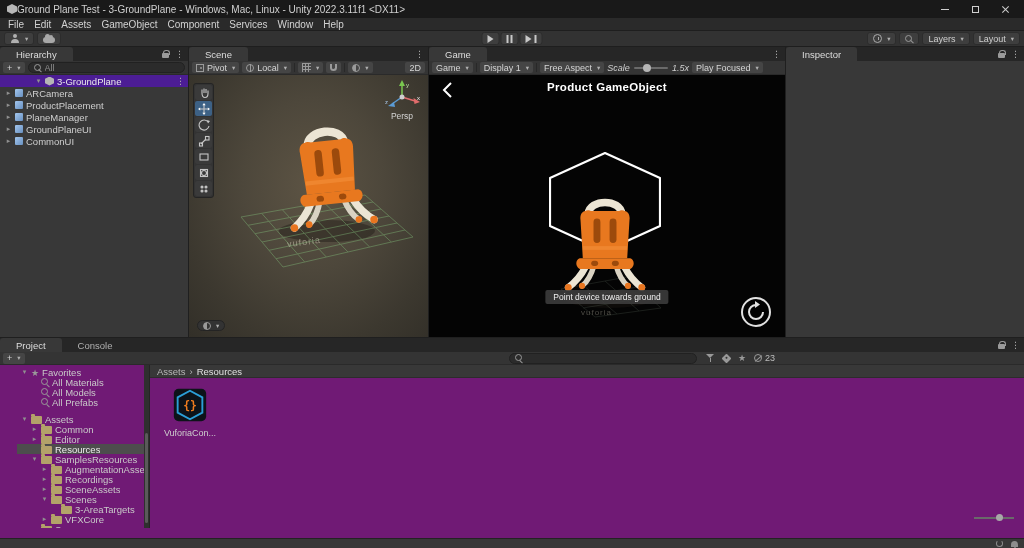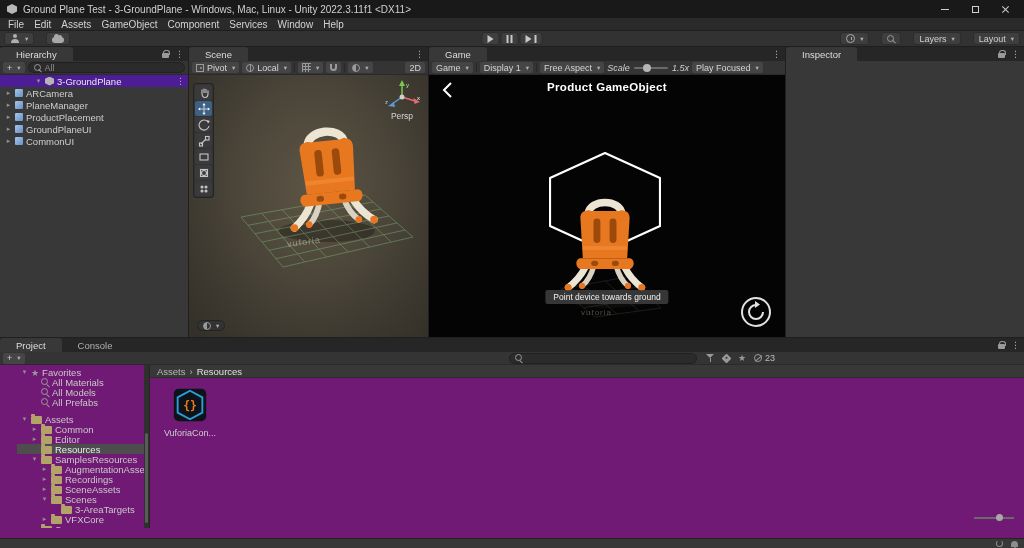--- a/index.html
+++ b/index.html
@@ -1,35 +1,35 @@
 <!DOCTYPE html>
 <html><head>
 <meta charset="utf-8">
 <style>
   *{margin:0;padding:0;box-sizing:border-box;}
   html,body{width:1024px;height:548px;overflow:hidden;background:#282828;
     font-family:"Liberation Sans","DejaVu Sans",sans-serif;font-size:10px;color:#c4c4c4;}
   .app{position:relative;width:1024px;height:548px;background:#282828;}
 
   
-  .titlebar{position:absolute;left:0;top:0;right:0;height:18px;background:#191919;display:flex;align-items:center;gap:6px;padding:0 7px;color:#d0d0d0;}
+  .titlebar{position:absolute;left:0;top:0;right:0;height:18px;background:#191919;display:flex;align-items:center;padding:0 7px;color:#d0d0d0;}
   .unity-logo{width:10px;height:10px;background:#b8b8b8;clip-path:polygon(50% 0,100% 25%,100% 75%,50% 100%,0 75%,0 25%);}
   .title-text{font-size:10px;white-space:nowrap;}
   .win-controls{margin-left:auto;display:flex;gap:18px;align-items:center;padding-right:6px;}
   .wc{display:inline-flex;align-items:center;justify-content:center;width:12px;height:12px;position:relative;}
   .wc .bar{width:8px;height:1px;background:#cfcfcf;}
   .wc .sq{width:7px;height:7px;border:1px solid #cfcfcf;}
   .wc .x1,.wc .x2{position:absolute;width:9px;height:1px;background:#cfcfcf;}
   .wc .x1{transform:rotate(45deg);} .wc .x2{transform:rotate(-45deg);}
 
   .menubar{position:absolute;top:18px;left:0;right:0;height:13px;background:#2a2a2a;border-bottom:1px solid #1e1e1e;display:flex;align-items:center;padding:0 3px;}
   .menubar span{padding:0 5px;color:#d2d2d2;}
 
   .toolbar{position:absolute;top:31px;left:0;right:0;height:16px;background:#323232;border-bottom:1px solid #1e1e1e;display:flex;align-items:center;padding:0 4px;}
-  .tb-left,.tb-right{display:flex;align-items:flex-end;gap:12px;}
+  .tb-left,.tb-right{display:flex;align-items:flex-end;gap:3px;}
   .tb-right{margin-left:auto;}
   .tb-center{position:absolute;left:50%;transform:translateX(-50%);display:flex;gap:1px;}
   .tbtn{display:inline-flex;align-items:center;gap:3px;height:13px;padding:0 5px;background:#3e3e3e;border:1px solid #2c2c2c;border-radius:3px;color:#d0d0d0;font-size:9px;font-family:inherit;}
   .dd::after{content:"▾";font-size:6.5px;color:#b0b0b0;margin-left:2px;}
   .kebab{width:8px;text-align:center;color:#aaa;font-size:9px;}
   .kebab::after{content:"⋮";}
 
   .ico-person{position:relative;width:10px;height:10px;}
   .ico-person::before{content:"";position:absolute;left:3px;top:0;width:4px;height:4px;border-radius:50%;background:#b0b0b0;}
   .ico-person::after{content:"";position:absolute;left:1px;top:5px;width:8px;height:4px;border-radius:4px 4px 0 0;background:#b0b0b0;}
@@ -282,26 +282,26 @@
           <span class="kebab"></span>
         </div>
         <div class="hrow child">
           <span class="tarr">▸</span>
           <span class="ico-cube"></span>
           <span>ARCamera</span>
         </div>
         <div class="hrow child">
           <span class="tarr">▸</span>
           <span class="ico-cube"></span>
-          <span>PlaneManager</span>
+          <span>ProductPlacement</span>
         </div>
         <div class="hrow child">
           <span class="tarr">▸</span>
           <span class="ico-cube"></span>
-          <span>ProductPlacement</span>
+          <span>PlaneManager</span>
         </div>
         <div class="hrow child">
           <span class="tarr">▸</span>
           <span class="ico-cube"></span>
           <span>GroundPlaneUI</span>
         </div>
         <div class="hrow child">
           <span class="tarr">▸</span>
           <span class="ico-cube"></span>
           <span>CommonUI</span>

